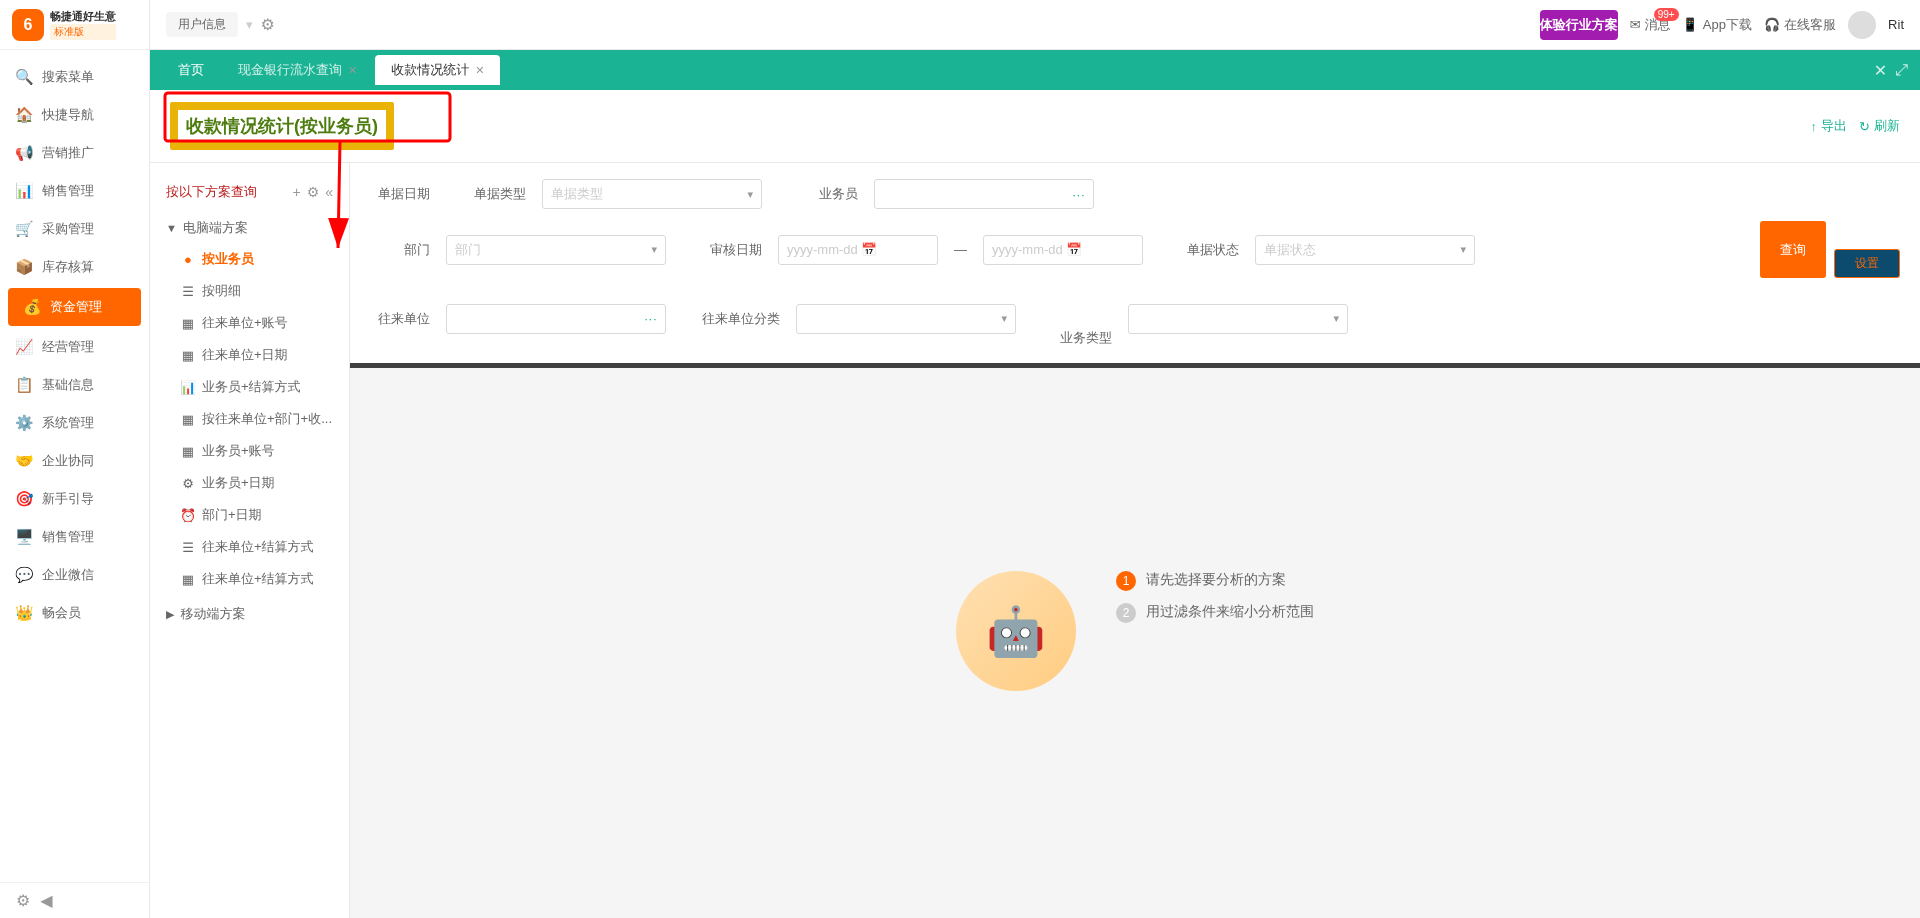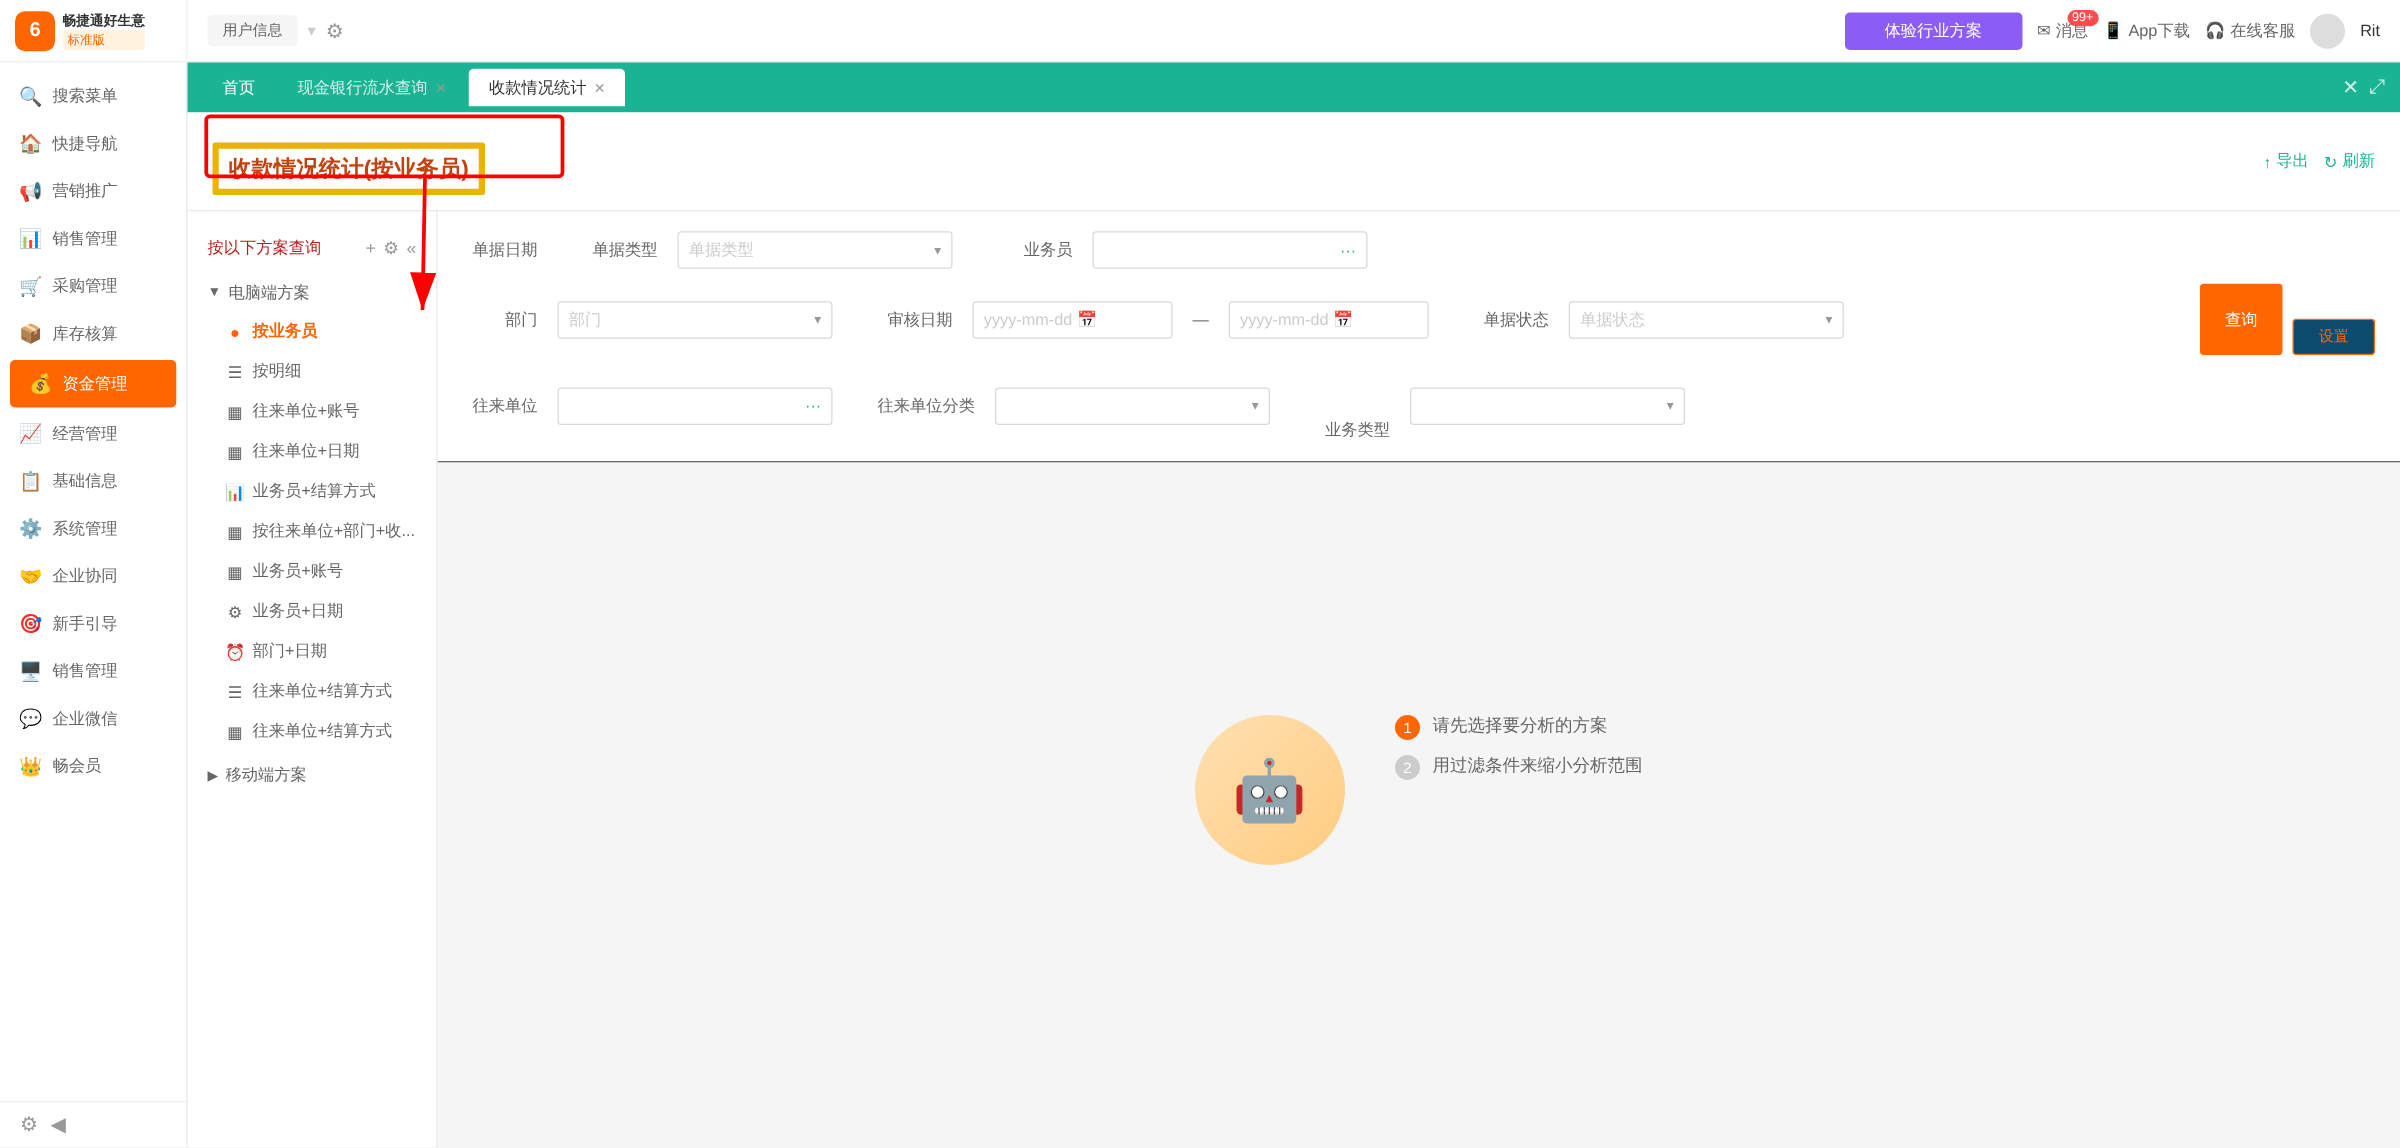--- a/index.html
+++ b/index.html
@@ -19,38 +19,38 @@
 
     
     .main { flex: 1; display: flex; flex-direction: column; height: 918px; }
 
     
     .topbar { height: 50px; background: #fff; display: flex; align-items: center; padding: 0 16px; border-bottom: 1px solid #e8e8e8; gap: 12px; }
     .topbar-breadcrumb { display: flex; align-items: center; gap: 8px; flex: 1; }
     .topbar-user { font-size: 12px; color: #666; background: #f5f5f5; padding: 4px 12px; border-radius: 4px; }
     .topbar-arrow { color: #ccc; }
     .topbar-settings { color: #999; font-size: 16px; cursor: pointer; }
-    .topbar-demo-btn { background: #8b5cf6; color: #fff; border: none; padding: 6px 32px; border-radius: 4px; cursor: pointer; font-size: 13px; }
+    .topbar-demo-btn { background: #a21caf; color: #fff; border: none; padding: 6px 0; border-radius: 4px; cursor: pointer; font-size: 13px; font-weight: bold; }
     .topbar-msg { display: flex; align-items: center; gap: 4px; color: #666; font-size: 13px; cursor: pointer; position: relative; }
     .badge { background: #ff4d4f; color: #fff; font-size: 10px; padding: 1px 4px; border-radius: 8px; position: absolute; top: -8px; right: -8px; }
     .topbar-app { display: flex; align-items: center; gap: 4px; color: #666; font-size: 13px; cursor: pointer; }
     .topbar-service { display: flex; align-items: center; gap: 4px; color: #666; font-size: 13px; cursor: pointer; }
     .topbar-avatar { width: 28px; height: 28px; background: #ddd; border-radius: 50%; }
 
     
     .tabbar { height: 40px; background: #1ab394; display: flex; align-items: center; padding: 0 12px; gap: 2px; }
     .tab { display: flex; align-items: center; padding: 6px 16px; cursor: pointer; color: rgba(255,255,255,0.8); font-size: 13px; border-radius: 4px 4px 0 0; gap: 6px; }
     .tab.home { color: #fff; }
     .tab.active { background: #fff; color: #333; border-radius: 4px 4px 0 0; }
     .tab-close { font-size: 11px; color: #999; cursor: pointer; }
 
     
     .page-content { flex: 1; background: #f5f5f5; display: flex; flex-direction: column; overflow: hidden; }
     .page-header { background: #fff; padding: 12px 20px; display: flex; align-items: center; justify-content: space-between; border-bottom: 1px solid #e8e8e8; }
-    .page-title { font-size: 18px; font-weight: bold; color: #c2410c; border: 5px solid #eab308; padding: 4px 8px; border-radius: 2px; display: inline-block; margin-top: 12px; }
+    .page-title { font-size: 18px; font-weight: bold; color: #4d7c0f; border: 8px solid #eab308; padding: 4px 8px; border-radius: 2px; display: inline-block; }
     .page-header-actions { display: flex; gap: 12px; }
     .action-btn { display: flex; align-items: center; gap: 4px; color: #1ab394; font-size: 13px; cursor: pointer; }
 
     
     .page-body { flex: 1; display: flex; overflow: hidden; }
 
     
     .left-panel { width: 200px; background: #fff; border-right: 1px solid #e8e8e8; padding: 12px 0; flex-shrink: 0; overflow-y: auto; }
     .left-panel-header { display: flex; align-items: center; justify-content: space-between; padding: 8px 16px; font-size: 13px; color: #333; }
     .left-panel-actions { display: flex; gap: 6px; align-items: center; }
@@ -59,21 +59,21 @@
     .scheme-section-title { display: flex; align-items: center; padding: 6px 16px; font-size: 13px; color: #666; cursor: pointer; }
     .scheme-section-title .arrow { margin-right: 6px; font-size: 11px; }
     .scheme-item { display: flex; align-items: center; padding: 7px 16px 7px 30px; font-size: 13px; color: #666; cursor: pointer; }
     .scheme-item.active { color: #ff6600; font-weight: bold; }
     .scheme-item .scheme-icon { width: 16px; height: 16px; margin-right: 6px; display: inline-flex; align-items: center; justify-content: center; font-size: 13px; }
 
     
     .right-panel { flex: 1; display: flex; flex-direction: column; overflow: hidden; }
 
     
-    .filter-area { background: #fff; padding: 16px 20px; border-bottom: 1px solid #404040; }
+    .filter-area { background: #fff; padding: 16px 20px; border-bottom: 5px solid #404040; }
     .filter-row { display: flex; align-items: center; gap: 16px; margin-bottom: 12px; flex-wrap: wrap; }
     .filter-row:last-child { margin-bottom: 0; }
     .filter-label { font-size: 13px; color: #666; white-space: nowrap; min-width: 60px; text-align: right; }
     .filter-date-group { display: flex; align-items: center; gap: 6px; }
     .date-quick-btn { padding: 3px 8px; font-size: 12px; border: 1px solid #d9d9d9; border-radius: 3px; cursor: pointer; color: #666; background: #fff; }
     .date-quick-btn.active { background: #ff6600; color: #fff; border-color: #ff6600; }
     .date-range { font-size: 12px; color: #666; }
     .filter-select { min-width: 200px; height: 30px; border: 1px solid #d9d9d9; border-radius: 3px; display: flex; align-items: center; justify-content: space-between; padding: 0 8px; cursor: pointer; background: #fff; font-size: 13px; color: #333; }
     .filter-select .arrow { color: #999; font-size: 11px; }
     .filter-input { min-width: 160px; height: 30px; border: 1px solid #d9d9d9; border-radius: 3px; padding: 0 8px; font-size: 13px; color: #999; display: flex; align-items: center; }

